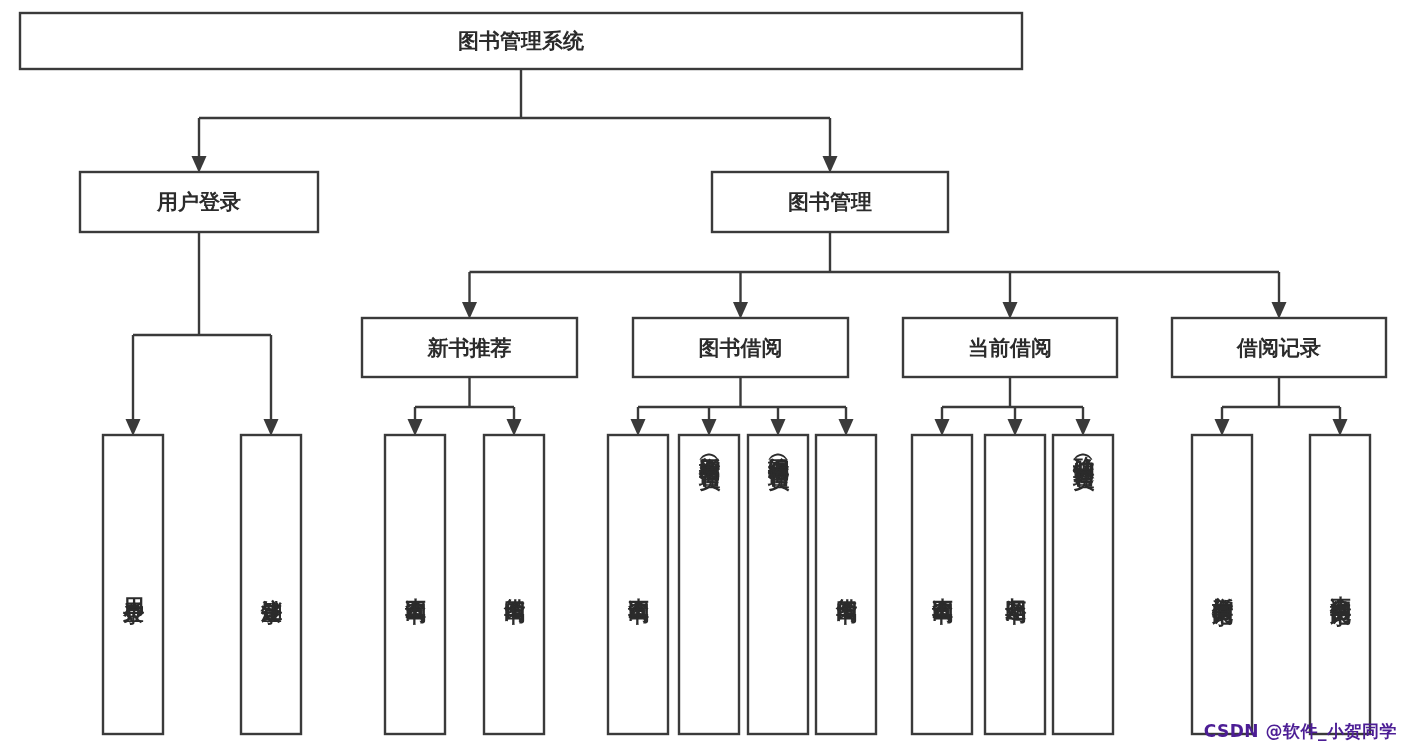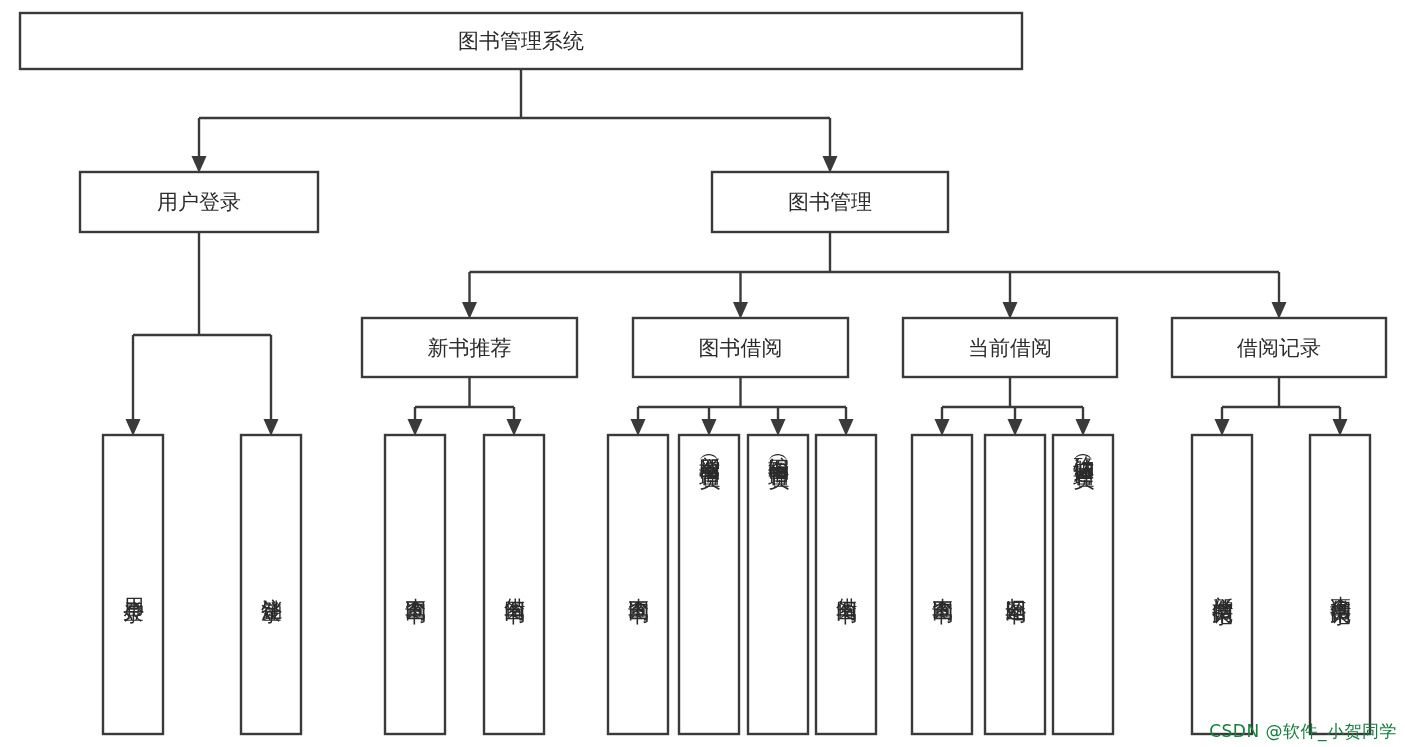--- a/index.html
+++ b/index.html
@@ -12,20 +12,21 @@
     width: 1405px;
     height: 747px;
     font-family: "DejaVu Sans", "Liberation Sans", sans-serif;
     overflow: hidden;
   }
   #diagram-root {
     position: relative;
     width: 1405px;
     height: 747px;
     background: #ffffff;
+    font-weight: bold;
   }
   svg.diagram-canvas {
     position: absolute;
     left: 0;
     top: 0;
     width: 1405px;
     height: 747px;
     display: block;
   }
   .node-box {
@@ -72,21 +73,21 @@
     align-items: flex-start;
     padding-top: 4px;
     box-sizing: border-box;
   }
   .watermark {
     position: absolute;
     right: 8px;
     bottom: 4px;
     font-family: "DejaVu Sans", "Liberation Sans", sans-serif;
     font-size: 17px;
-    color: #15803d;
+    color: #4c1d95;
     letter-spacing: 0.5px;
     user-select: none;
   }
 </style>
 </head>
 <body>
 
 <div id="diagram-root">
   <svg class="diagram-canvas" id="diagram-canvas" viewBox="0 0 1405 747" xmlns="http://www.w3.org/2000/svg">
       <g>

